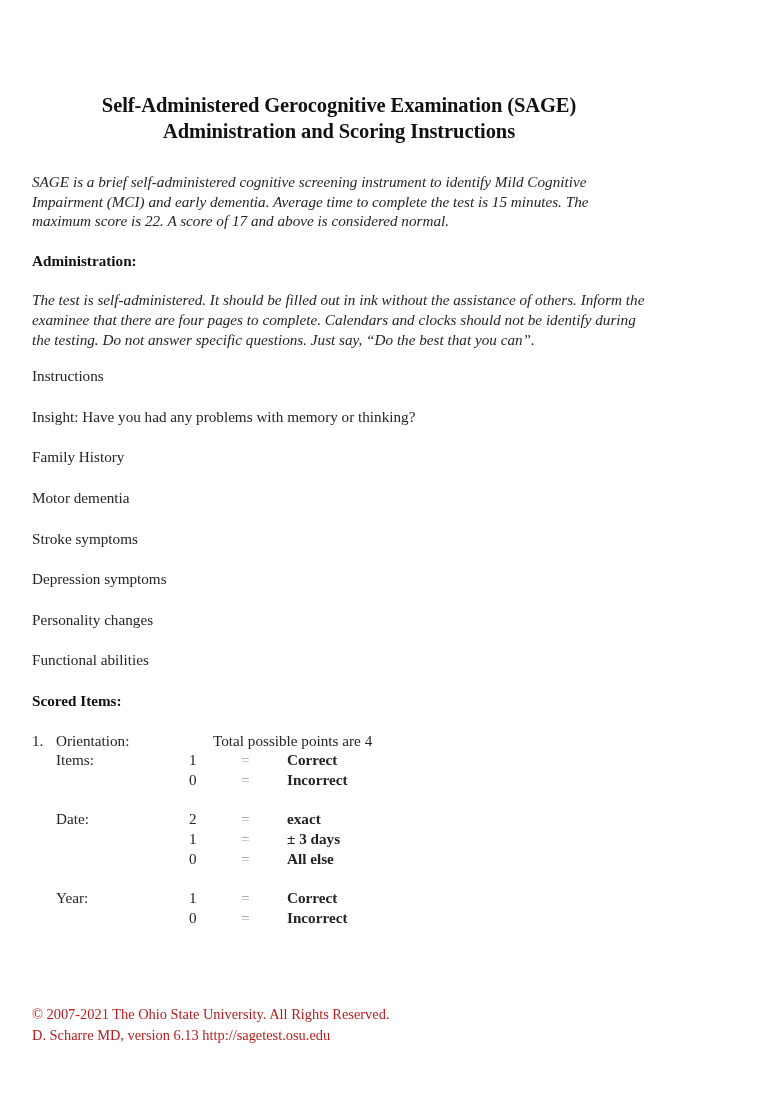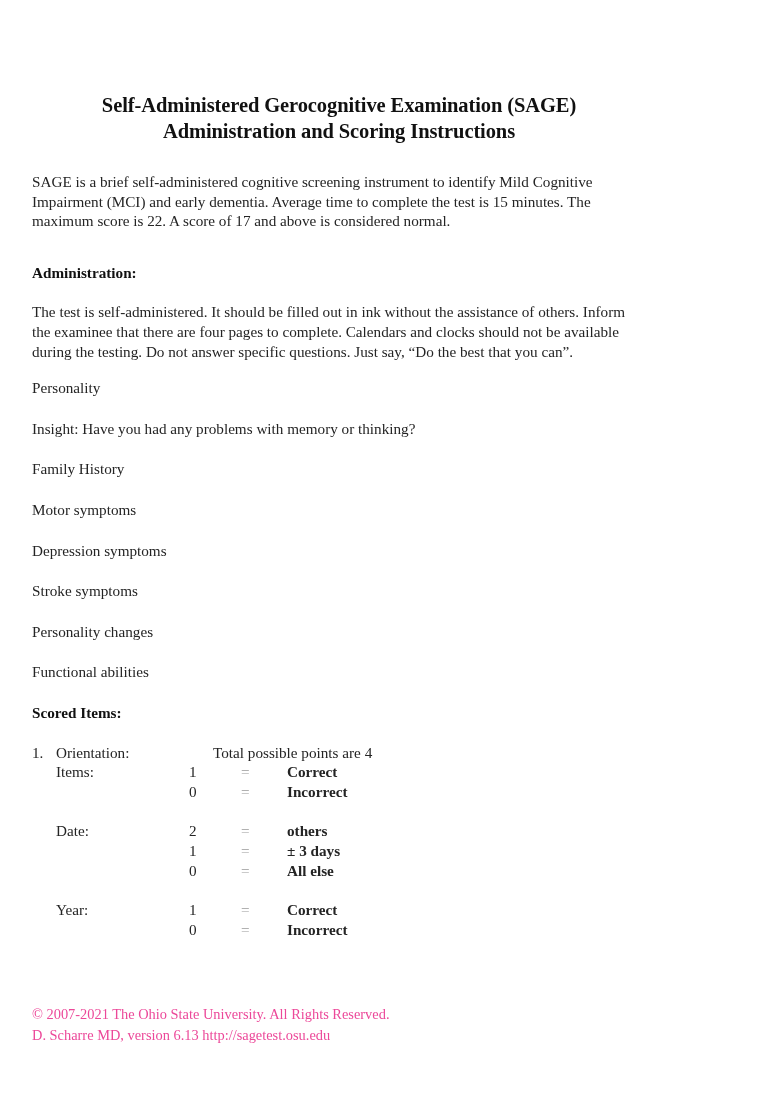--- a/index.html
+++ b/index.html
@@ -44,38 +44,39 @@
   }
   .doc-title .line { display: block; }
 
   
   .para {
     font-size: 15.2px;
     line-height: 19.6px;
     color: #242424;
     margin: 0 0 17px 0;
     text-align: left;
+    font-style: italic;
   }
 
   .section-heading {
     font-size: 15.2px;
     line-height: 19.6px;
     font-weight: bold;
     color: #111111;
     margin: 0 0 20px 0;
   }
 
   .list-item {
     font-size: 15.2px;
     line-height: 19.6px;
     color: #242424;
     margin: 0 0 21px 0;
   }
 
-  .gap-before { margin-top: 32px; }
+  .gap-before { margin-top: 20px; }
 
   
   .scored-block {
     margin-top: 6px;
   }
   .score-row {
     display: flex;
     align-items: baseline;
     font-size: 15.2px;
     line-height: 19.9px;
@@ -112,48 +113,48 @@
   }
 
   
   .footer {
     position: absolute;
     left: 32px;
     top: 1004px;
     width: 620px;
     font-size: 14.4px;
     line-height: 20.5px;
-    color: #ec4899;
+    color: #b91c1c;
   }
   .footer .fline { display: block; }
 </style>
 </head>
 <body>
 
 <div class="page">
 
   <div class="content">
 
     <h1 class="doc-title">
       <span class="line">Self-Administered Gerocognitive Examination (SAGE)</span>
       <span class="line">Administration and Scoring Instructions</span>
     </h1>
 
     <p class="para">SAGE is a brief self-administered cognitive screening instrument to identify Mild Cognitive Impairment (MCI) and early dementia. Average time to complete the test is 15 minutes. The maximum score is 22. A score of 17 and above is considered normal.</p>
 
     <div class="section-heading gap-before">Administration:</div>
-    <p class="para">The test is self-administered. It should be filled out in ink without the assistance of others. Inform the examinee that there are four pages to complete. Calendars and clocks should not be available during the testing. Do not answer specific questions. Just say, “Do the best that you can”.</p>
-
-
-    <div class="list-item">Personality</div>
+    <p class="para">The test is self-administered. It should be filled out in ink without the assistance of others. Inform the examinee that there are four pages to complete. Calendars and clocks should not be identify during the testing. Do not answer specific questions. Just say, “Do the best that you can”.</p>
+
+
+    <div class="list-item">Instructions</div>
     <div class="list-item">Insight: Have you had any problems with memory or thinking?</div>
     <div class="list-item">Family History</div>
-    <div class="list-item">Motor symptoms</div>
+    <div class="list-item">Motor dementia</div>
+    <div class="list-item">Stroke symptoms</div>
     <div class="list-item">Depression symptoms</div>
-    <div class="list-item">Stroke symptoms</div>
     <div class="list-item">Personality changes</div>
     <div class="list-item">Functional abilities</div>
 
     <div class="section-heading">Scored Items:</div>
 
     <div class="scored-block">
 
       <div class="score-row">
         <span class="col-marker">1.</span>
         <span class="col-label">Orientation:</span>
@@ -173,21 +174,21 @@
         <span class="col-score">0</span>
         <span class="col-eq">=</span>
         <span class="col-desc">Incorrect</span>
       </div>
 
       <div class="score-row spacer-above">
         <span class="col-marker"></span>
         <span class="col-label">Date:</span>
         <span class="col-score">2</span>
         <span class="col-eq">=</span>
-        <span class="col-desc">others</span>
+        <span class="col-desc">exact</span>
       </div>
       <div class="score-row">
         <span class="col-marker"></span>
         <span class="col-label"></span>
         <span class="col-score">1</span>
         <span class="col-eq">=</span>
         <span class="col-desc">± 3 days</span>
       </div>
       <div class="score-row">
         <span class="col-marker"></span>

